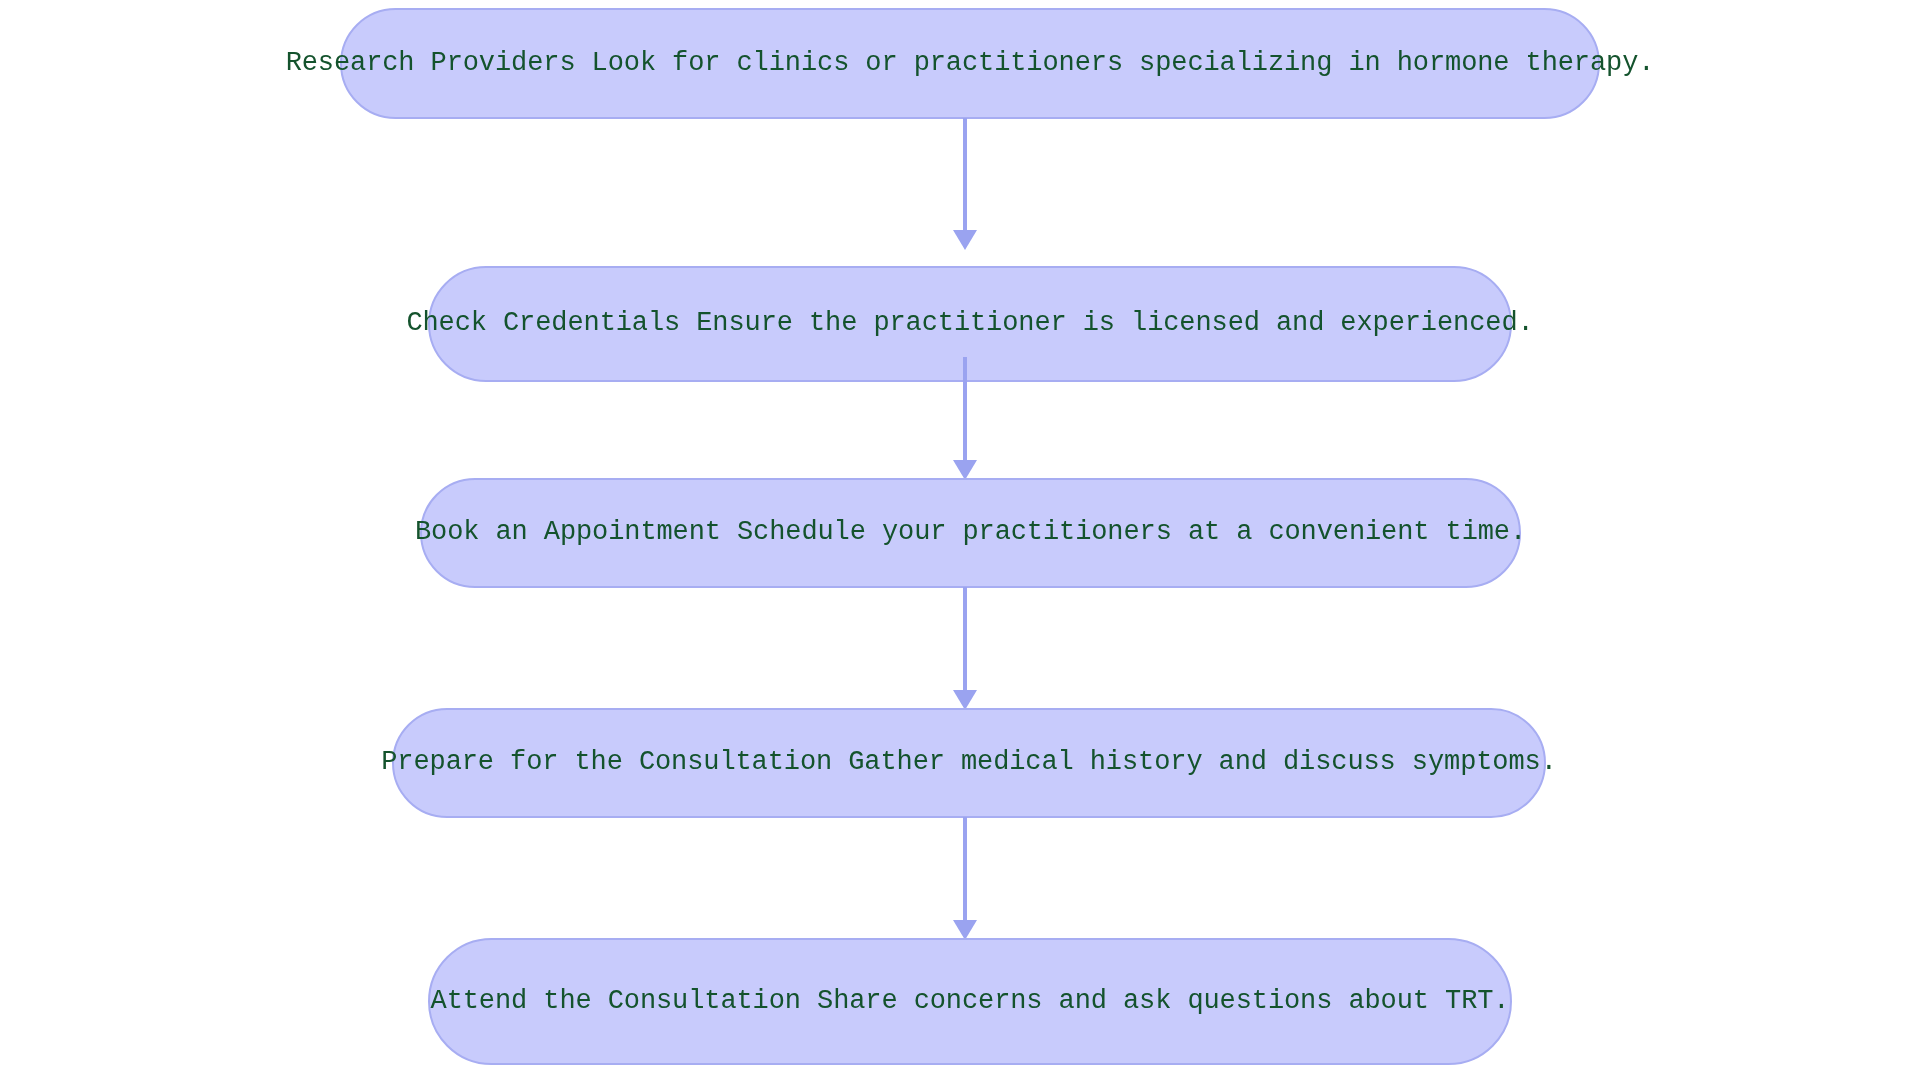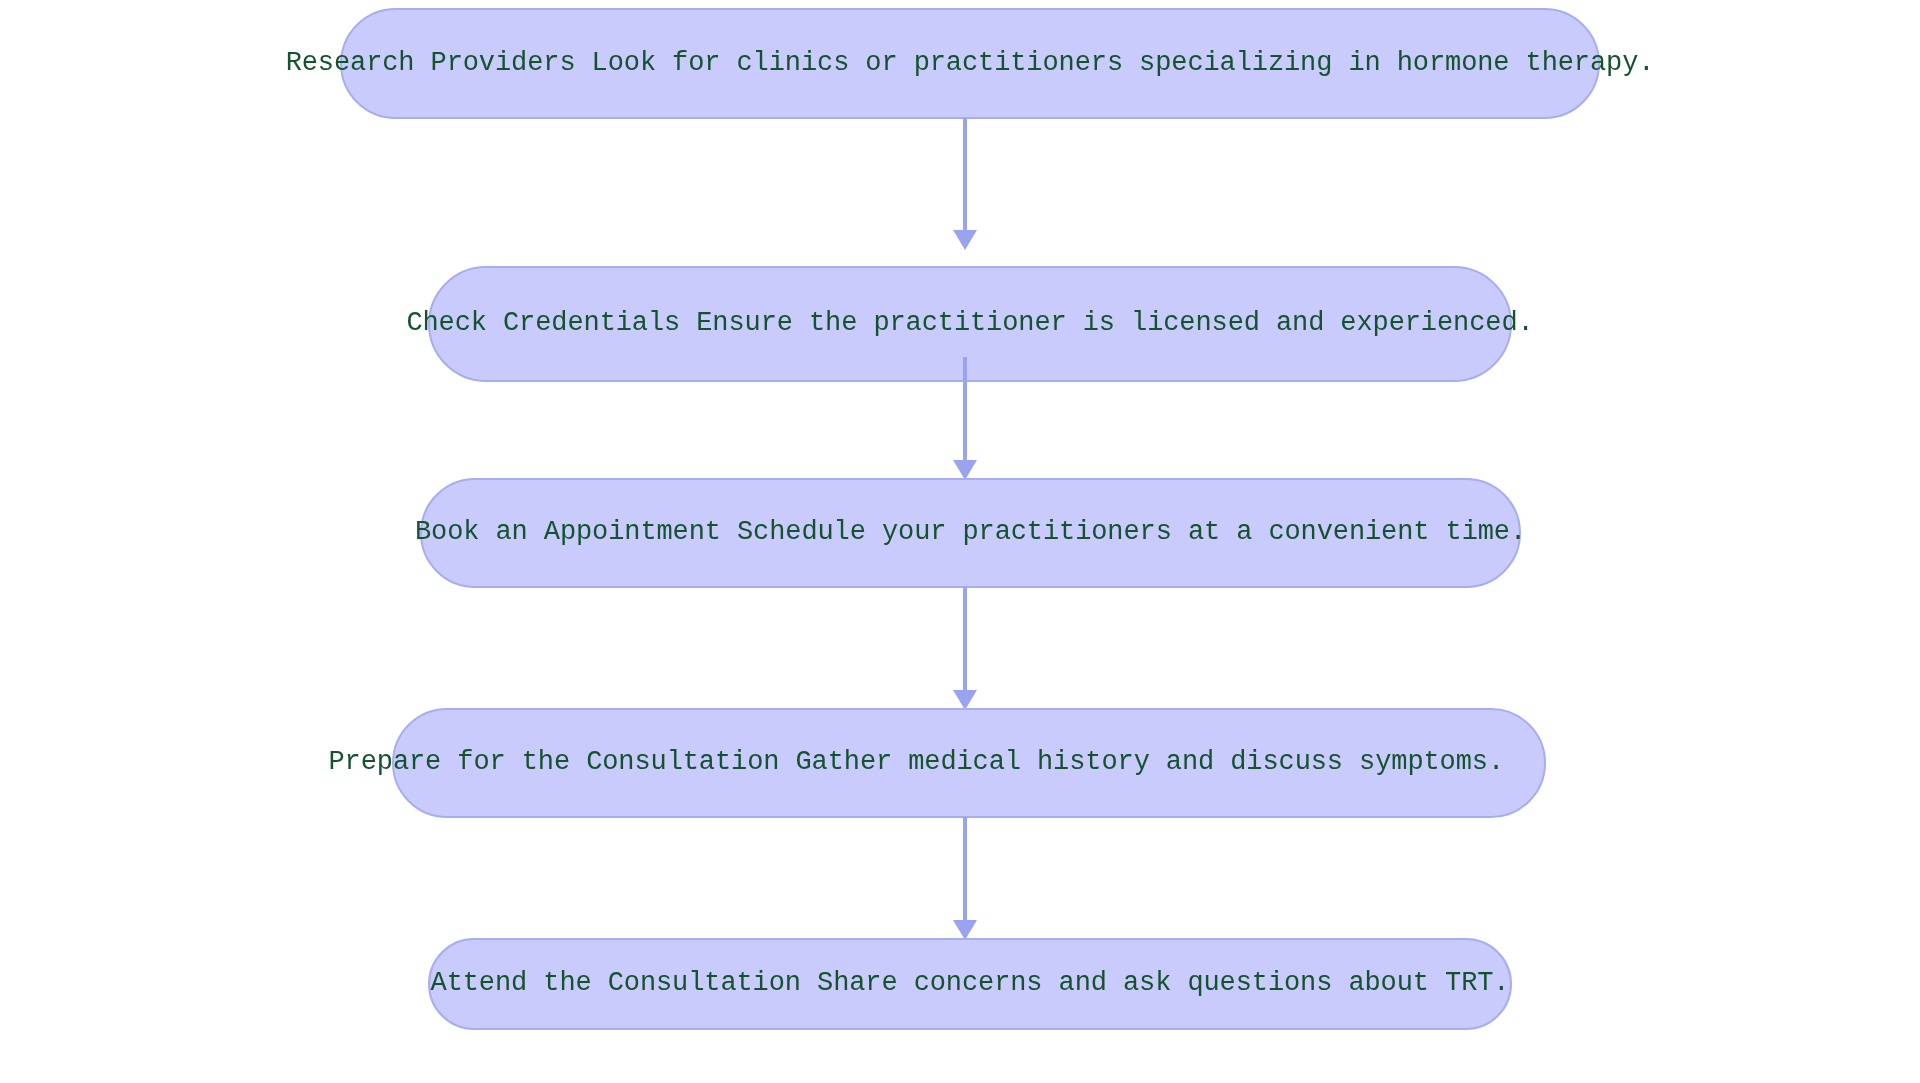--- a/index.html
+++ b/index.html
@@ -52,22 +52,22 @@
 
   .flow-connector svg {
     display: block;
     overflow: visible;
   }
 
   
   #node-0 { left: 340px;  top: 8px;   width: 1260px; height: 111px; }
   #node-1 { left: 428px;  top: 248px; width: 1084px; height: 116px; margin-top: 18px; }
   #node-2 { left: 420px;  top: 478px; width: 1101px; height: 110px; }
-  #node-3 { left: 392px;  top: 708px; width: 1154px; height: 110px; justify-content: flex-end; }
-  #node-4 { left: 428px;  top: 938px; width: 1084px; height: 92px; text-align: center; }
+  #node-3 { left: 392px;  top: 708px; width: 1154px; height: 110px; }
+  #node-4 { left: 428px;  top: 938px; width: 1084px; height: 127px; text-align: center; }
 
   
   #connector-0 { left: 945px; top: 118px; width: 40px; height: 132px; }
   #connector-1 { left: 945px; top: 357px; width: 40px; height: 123px; }
   #connector-2 { left: 945px; top: 587px; width: 40px; height: 123px; }
   #connector-3 { left: 945px; top: 817px; width: 40px; height: 123px; }
 </style>
 </head>
 <body>
 

